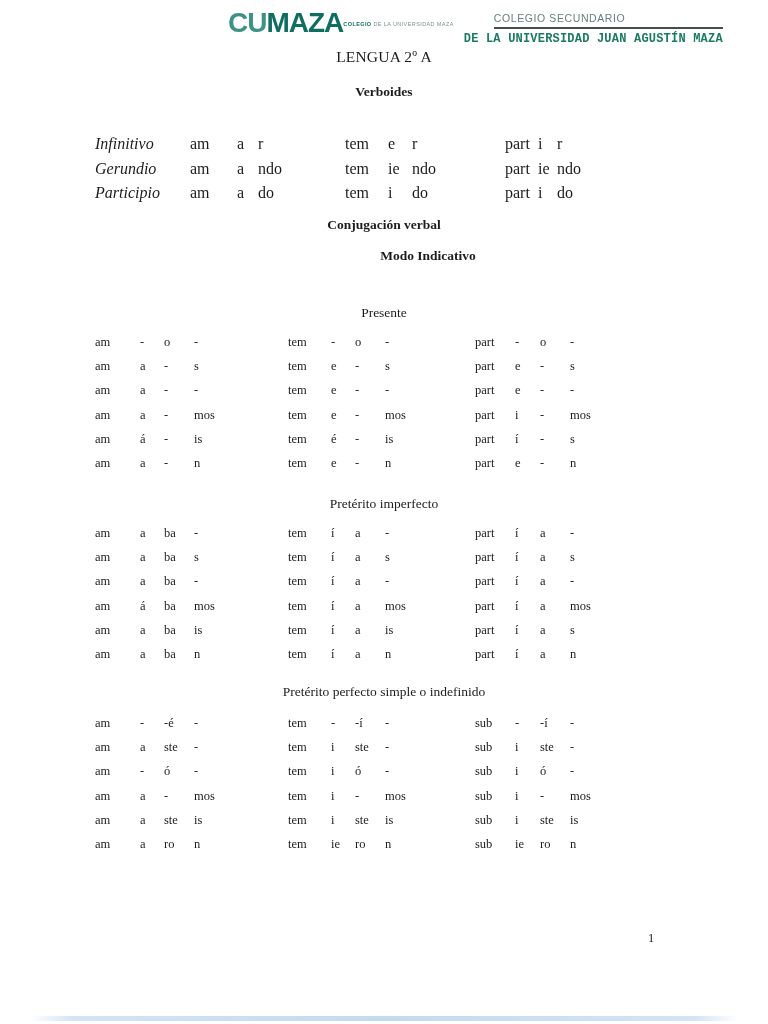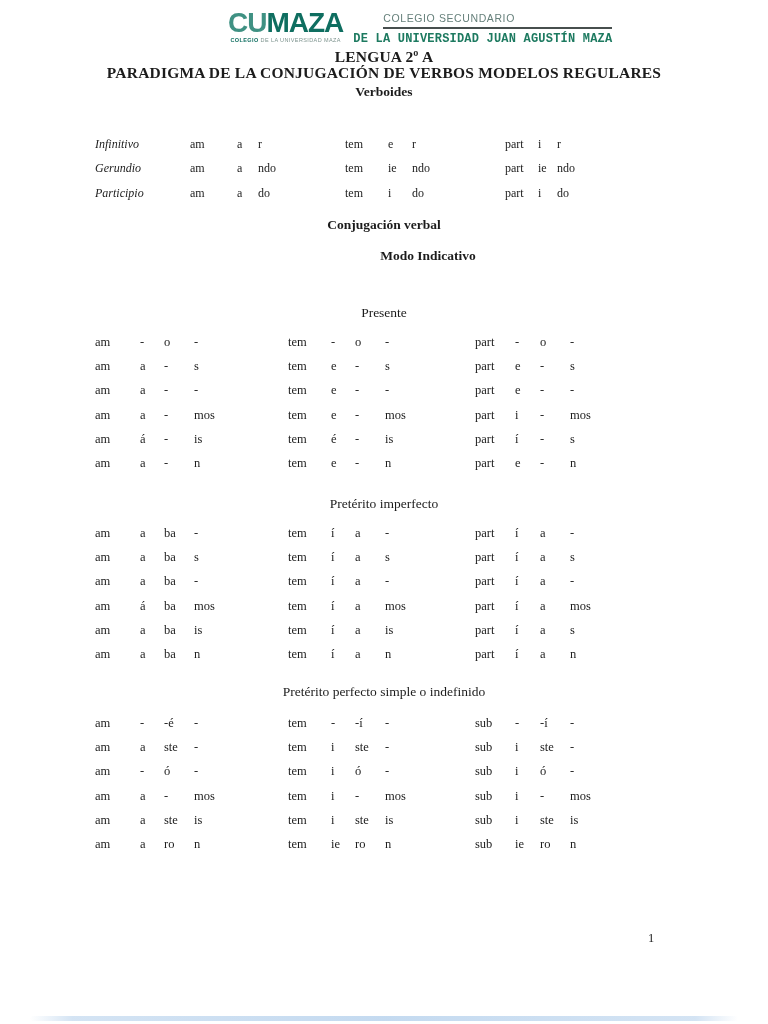--- a/index.html
+++ b/index.html
@@ -3,41 +3,41 @@
 <meta charset="utf-8">
 <style>
   html,body{margin:0;padding:0;background:#e8e8e8;}
   .page{
     position:relative;width:768px;height:1024px;background:#ffffff;
     font-family:"Liberation Serif", serif;color:#1c1c1c;overflow:hidden;
     margin:0 auto;
   }
   
   .logo{position:absolute;top:10px;left:228px;display:flex;align-items:flex-start;gap:10px;}
-  .logo-left{display:flex;flex-direction:column;align-items:center;}
+  .logo-left{display:flex;align-items:center;}
   .wordmark{font-family:"Liberation Sans", sans-serif;font-weight:800;font-size:28px;line-height:26px;letter-spacing:-1px;}
   .wordmark .cu{color:var(--teal-mid,#3f9183);}
   .wordmark .maza{color:var(--teal-dark,#0f6e60);}
   .tagline{font-family:"Liberation Sans", sans-serif;font-size:5.5px;letter-spacing:.4px;color:#7d938e;margin-top:1px;white-space:nowrap;}
   .tagline .tag-bold{color:var(--teal-dark,#0f6e60);font-weight:700;}
   .logo-right{display:flex;flex-direction:column;padding-top:2px;}
   .lr1{font-family:"Liberation Sans", sans-serif;font-size:10.5px;letter-spacing:.6px;color:#66807b;
        padding-bottom:3px;border-bottom:2px solid #474f4e;white-space:nowrap;margin-left:30px;}
   .lr2{font-family:Liberation Mono, monospace;font-size:12px;font-weight:700;letter-spacing:.2px;
        color:var(--teal-green,#1d7a60);margin-top:3px;white-space:nowrap;}
   
   .center{position:absolute;left:0;width:100%;text-align:center;}
-  .doc-title{top:49px;font-weight:700;font-size:15.5px;line-height:15.5px;letter-spacing:.2px;}
+  .doc-title{top:49px;font-weight:400;font-size:15.5px;line-height:15.5px;letter-spacing:.2px;}
   .h-bold{font-weight:700;font-size:13.5px;}
   .h-reg{font-weight:400;font-size:13.5px;}
   .underlined{text-decoration:underline;}
   
   .verb-table{position:absolute;left:95px;top:132px;width:640px;}
   .verb-table .row{display:grid;grid-template-columns:95px 47px 21px 87px 43px 24px 93px 33px 19px 1fr;
-                   height:24.5px;align-items:center;font-size:12px;}
+                   height:24.5px;align-items:center;font-size:16px;}
   .verb-table .label{font-style:italic;}
   .conj-table{position:absolute;left:95px;width:660px;}
   .conj-table .row{display:grid;grid-template-columns:45px 24px 30px 94px 43px 24px 30px 90px 40px 25px 30px 1fr;
                    height:24.3px;align-items:center;font-size:12.5px;}
   #presente-table{top:330px;}
   #imperfecto-table{top:521px;}
   #perfecto-table{top:711px;}
   .cell{white-space:nowrap;}
   
   .page-number{position:absolute;left:648px;top:931px;font-size:12.5px;}
@@ -59,21 +59,20 @@
       </div>
     </div>
     <div class="logo-right">
       <div class="lr1">COLEGIO SECUNDARIO</div>
       <div class="lr2">DE LA UNIVERSIDAD JUAN AGUSTÍN MAZA</div>
     </div>
   </div>
 
   <div class="center doc-title">
     <div>LENGUA 2º A</div>
-    <div>PARADIGMA DE LA CONJUGACIÓN DE VERBOS MODELOS REGULARES</div>
   </div>
 
   <div class="center h-bold" style="top:84px;">Verboides</div>
   <div class="verb-table" id="verboides-table">
       <div class="row">
         <span class="cell label">Infinitivo</span>
         <span class="cell">am</span>
         <span class="cell">a</span>
         <span class="cell">r</span>
         <span class="cell">tem</span>

